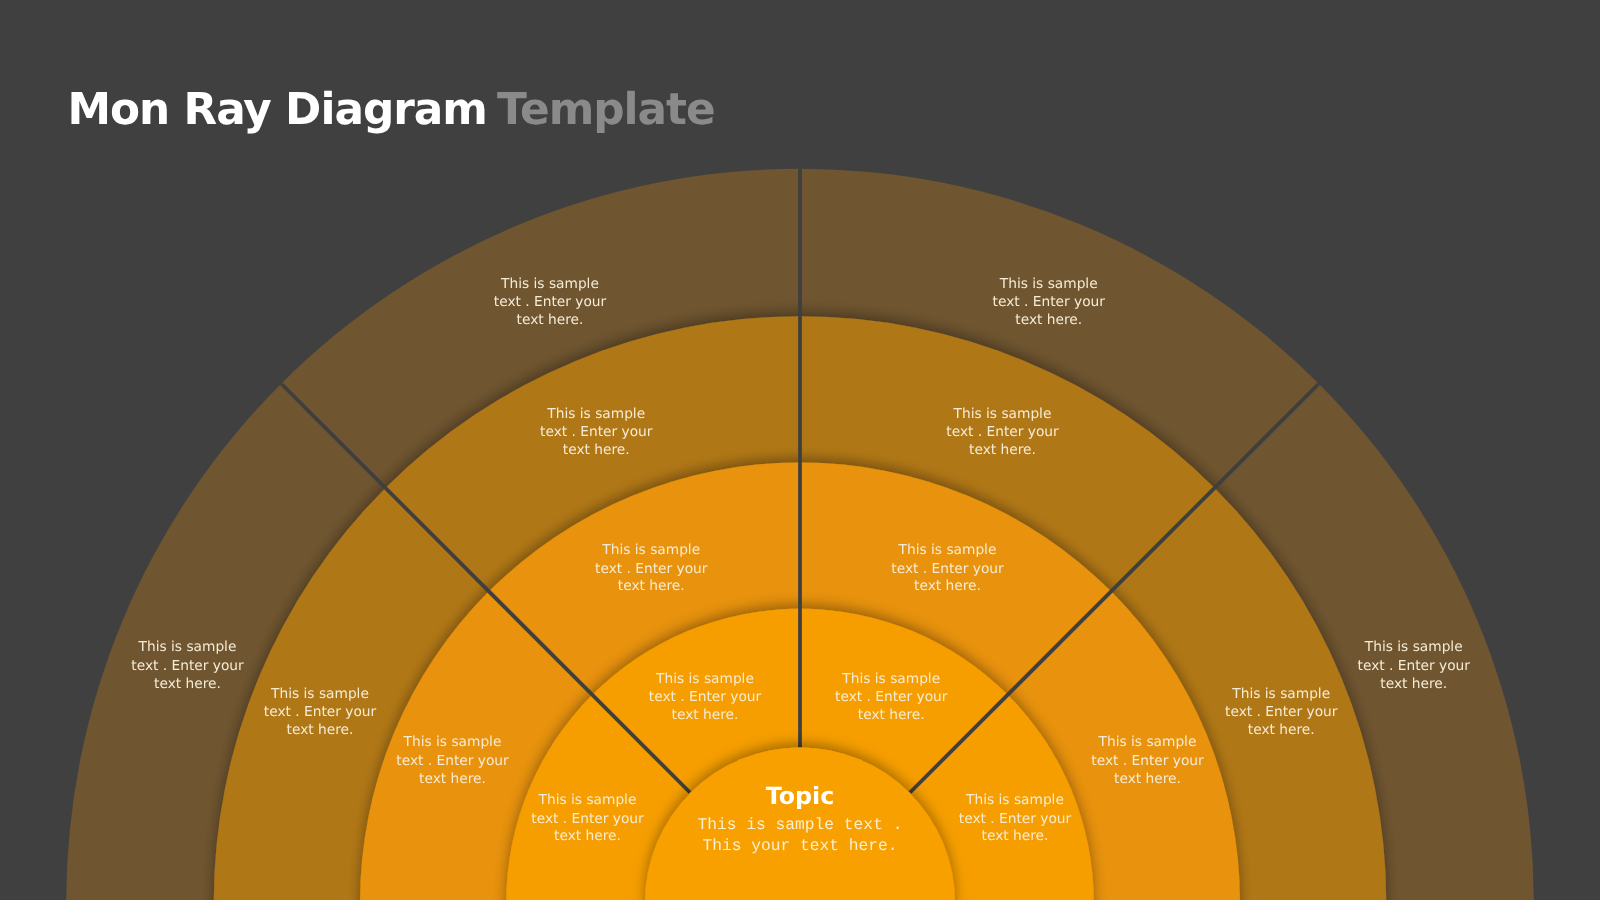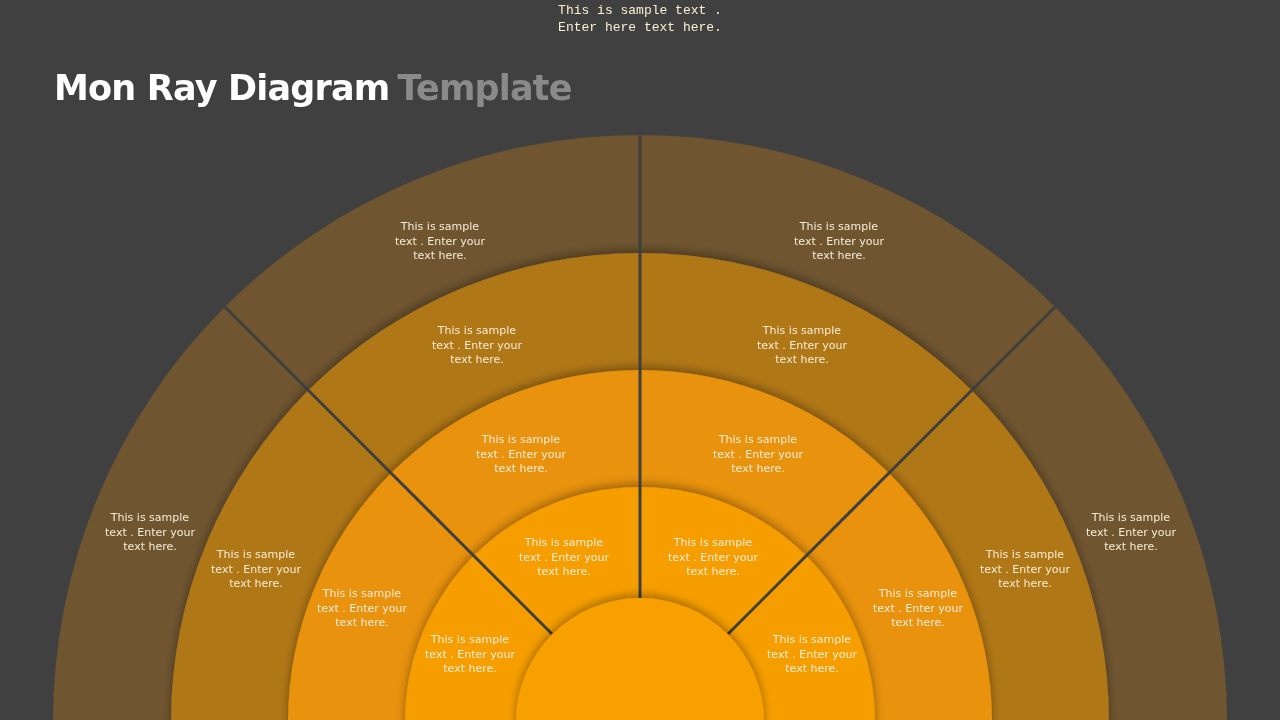--- a/index.html
+++ b/index.html
@@ -137,15 +137,16 @@
     <div>text . Enter your</div>
     <div>text here.</div>
   </div>
 <div class="lbl" style="left:812px;top:633px">
     <div>This is sample</div>
     <div>text . Enter your</div>
     <div>text here.</div>
   </div>
 
 <div class="topic" style="top:0">
+  <div class="t">Topic</div>
   <div class="d">This is sample text .</div>
-  <div class="d" style="margin-top:0">Enter here text here.</div>
+  <div class="d" style="margin-top:0">This your text here.</div>
 </div>
 
 </body></html>

